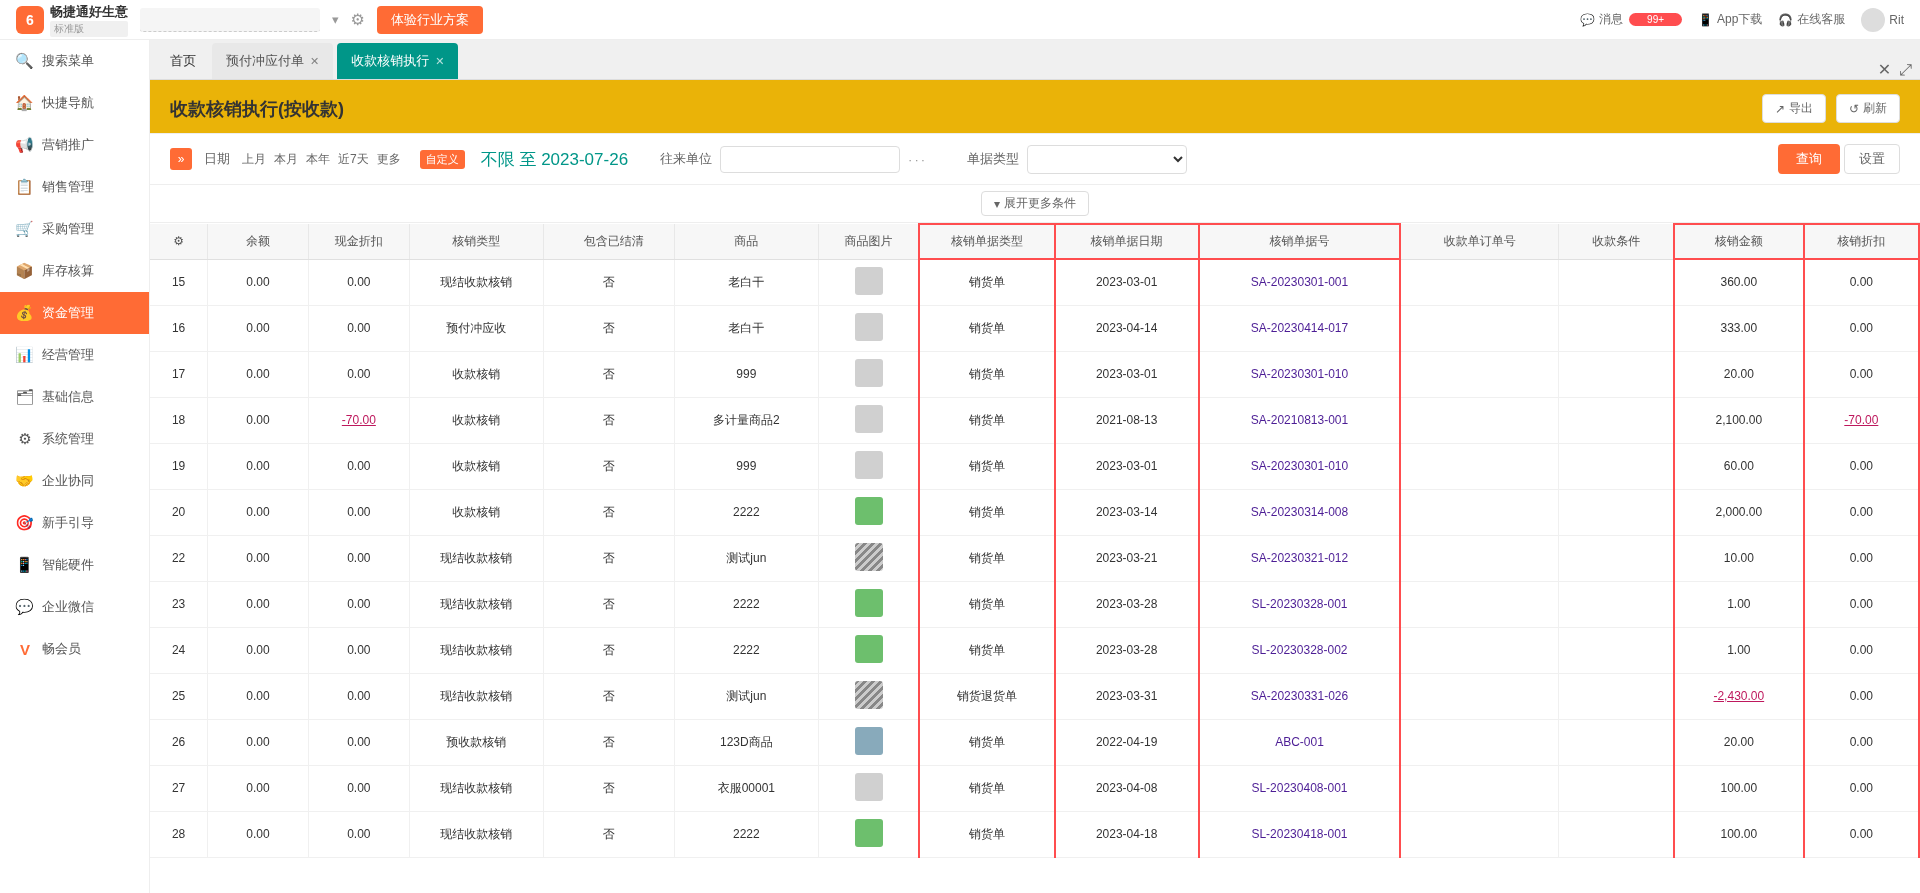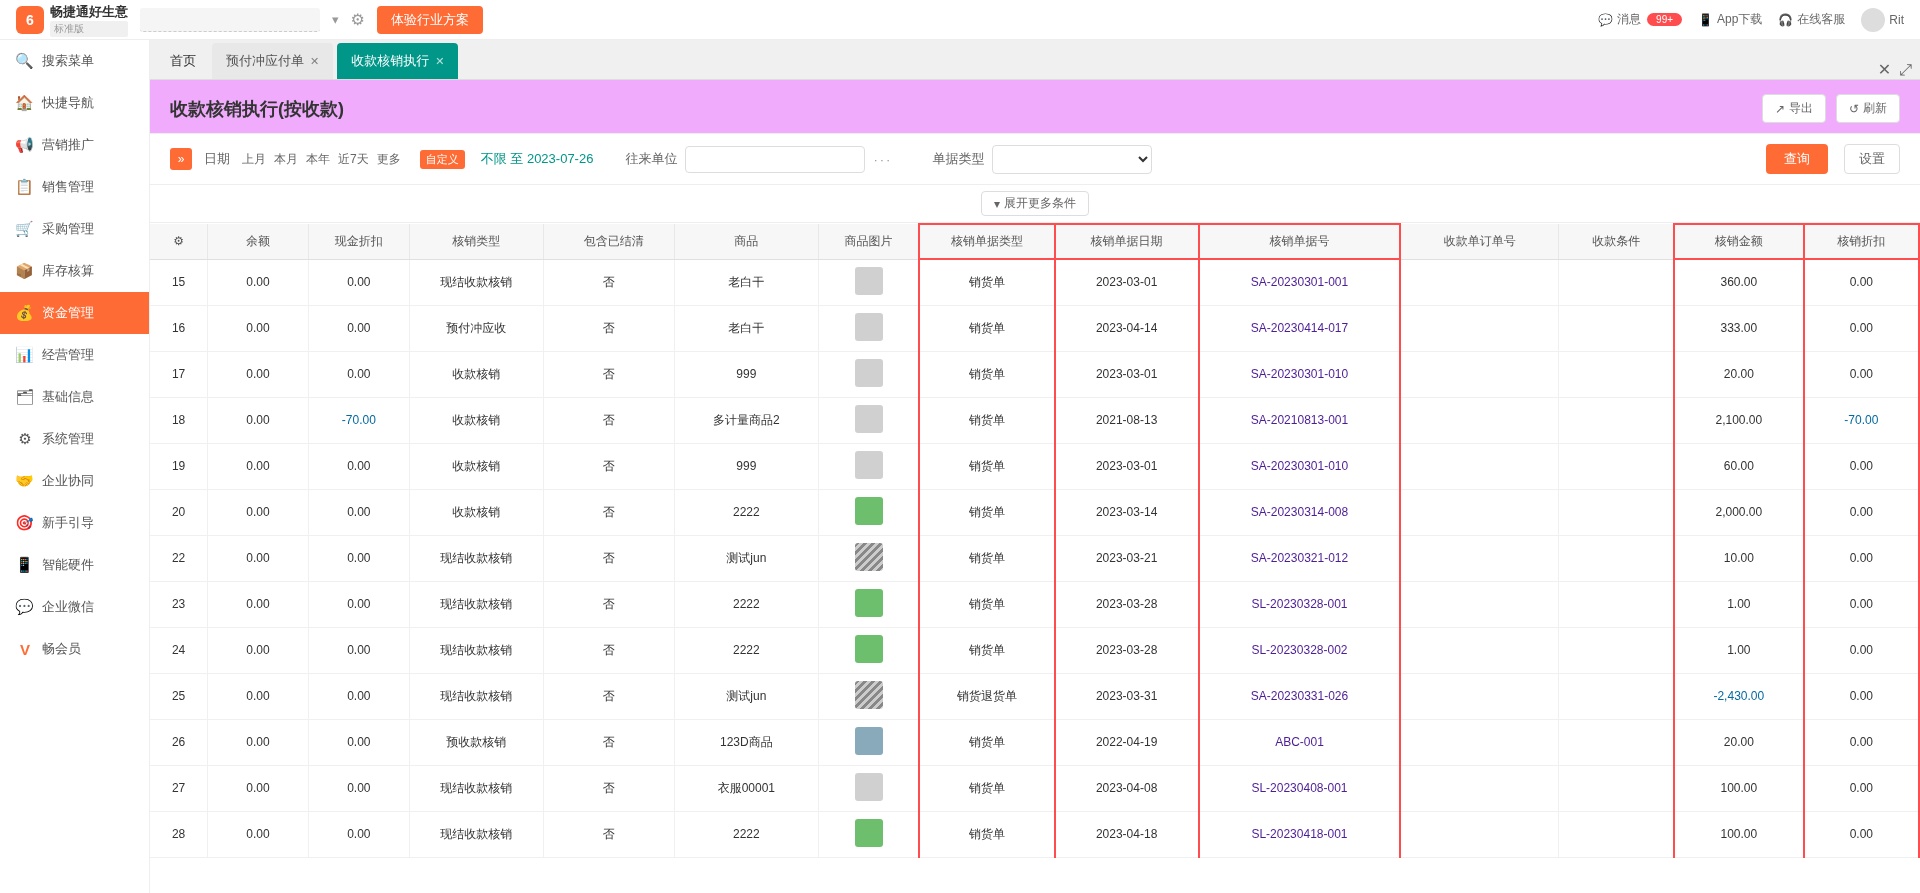--- a/index.html
+++ b/index.html
@@ -8,21 +8,21 @@
     
     .top-bar { height: 40px; background: #fff; display: flex; align-items: center; padding: 0 16px; border-bottom: 1px solid #eee; justify-content: space-between; }
     .top-bar-left { display: flex; align-items: center; gap: 12px; }
     .top-bar-brand { display: flex; align-items: center; gap: 6px; }
     .brand-icon { width: 28px; height: 28px; background: #ff6b35; border-radius: 6px; display: flex; align-items: center; justify-content: center; color: white; font-weight: bold; font-size: 14px; }
     .brand-name { font-weight: bold; color: #333; font-size: 13px; }
     .brand-edition { font-size: 10px; color: #999; background: #f0f0f0; padding: 1px 4px; border-radius: 2px; }
     .top-bar-address { color: #999; font-size: 12px; border-bottom: 1px dashed #ccc; }
     .top-bar-btn { background: #ff6b35; color: white; border: none; padding: 5px 14px; border-radius: 4px; cursor: pointer; font-size: 13px; }
     .top-bar-right { display: flex; align-items: center; gap: 16px; font-size: 12px; color: #666; }
-    .badge { background: #ff4d4f; color: white; border-radius: 10px; padding: 1px 9px; font-size: 10px; margin-left: 2px; }
+    .badge { background: #ff4d4f; color: white; border-radius: 10px; padding: 1px 18px; font-size: 10px; margin-left: 2px; }
     .top-right-item { display: flex; align-items: center; gap: 4px; cursor: pointer; }
     .avatar { width: 24px; height: 24px; border-radius: 50%; background: #ddd; }
 
     
     .main-layout { display: flex; height: calc(100vh - 40px); }
 
     
     .sidebar { width: 150px; background: #fff; border-right: 1px solid #eee; display: flex; flex-direction: column; overflow-y: auto; }
     .sidebar-item { display: flex; align-items: center; gap: 8px; padding: 12px 16px; cursor: pointer; color: #555; font-size: 13px; }
     .sidebar-item.active { background: #ff6b35; color: white; border-radius: 0; }
@@ -35,53 +35,53 @@
     .tab-bar { background: #f0f0f0; display: flex; align-items: flex-end; height: 40px; border-bottom: 1px solid #ddd; padding: 0 8px; }
     .tab-item { display: flex; align-items: center; gap: 6px; padding: 8px 14px; cursor: pointer; font-size: 13px; color: #555; background: #e0e0e0; border-radius: 4px 4px 0 0; margin-right: 4px; height: 36px; }
     .tab-item.active { background: #009688; color: white; }
     .tab-close { font-size: 11px; cursor: pointer; opacity: 0.7; }
     .tab-home { background: transparent; color: #333; font-size: 13px; padding: 8px 12px; height: 36px; }
     .tab-controls { margin-left: auto; display: flex; align-items: center; gap: 8px; color: #666; }
     .tab-controls span { cursor: pointer; font-size: 16px; }
 
     
     .page-content { flex: 1; overflow: hidden; display: flex; flex-direction: column; padding: 0; background: #f5f5f5; }
-    .page-header { background: #f0abfc; padding: 14px 20px 10px; border-bottom: 1px solid #eee; display: flex; align-items: center; justify-content: space-between; gap: 42px; }
+    .page-header { background: #eab308; padding: 14px 20px 10px; border-bottom: 1px solid #eee; display: flex; align-items: center; justify-content: space-between; gap: 42px; }
     .page-title { font-size: 18px; font-weight: bold; color: #333; }
     .page-header-actions { display: flex; gap: 10px; }
     .btn-export { background: white; border: 1px solid #ddd; padding: 5px 12px; border-radius: 4px; cursor: pointer; color: #666; font-size: 12px; display: flex; align-items: center; gap: 4px; }
     .btn-refresh { background: white; border: 1px solid #ddd; padding: 5px 12px; border-radius: 4px; cursor: pointer; color: #666; font-size: 12px; display: flex; align-items: center; gap: 4px; }
 
     
     .filter-bar { background: white; padding: 10px 20px; border-bottom: 1px solid #eee; }
     .filter-row { display: flex; align-items: center; gap: 12px; flex-wrap: wrap; }
     .filter-toggle-btn { background: #ff6b35; color: white; border: none; width: 22px; height: 22px; border-radius: 3px; cursor: pointer; font-size: 12px; display: flex; align-items: center; justify-content: center; }
     .filter-label { color: #666; font-size: 13px; }
     .filter-date-links { display: flex; gap: 8px; align-items: center; }
     .filter-date-link { color: #666; cursor: pointer; font-size: 12px; }
     .filter-date-link.custom { color: white; background: #ff6b35; padding: 2px 6px; border-radius: 3px; font-size: 11px; margin-left: 11px; }
-    .filter-date-range { color: #009688; font-size: 13px; }
+    .filter-date-range { color: #009688; font-size: 17px; }
     .filter-input-group { display: flex; align-items: center; gap: 8px; }
     .filter-input { border: 1px solid #ddd; padding: 5px 10px; border-radius: 4px; font-size: 13px; width: 180px; color: #333; }
     .filter-dots { color: #999; letter-spacing: 2px; }
     .filter-select { border: 1px solid #ddd; padding: 5px 10px; border-radius: 4px; font-size: 13px; min-width: 160px; color: #333; background: white; }
     .btn-query { background: #ff6b35; color: white; border: none; padding: 6px 18px; border-radius: 4px; cursor: pointer; font-size: 13px; }
     .btn-settings { background: white; border: 1px solid #ddd; padding: 5px 14px; border-radius: 4px; cursor: pointer; color: #666; font-size: 13px; }
     .expand-bar { background: white; padding: 6px 20px; border-bottom: 1px solid #eee; display: flex; justify-content: center; }
     .expand-btn { color: #666; font-size: 12px; cursor: pointer; display: flex; align-items: center; gap: 4px; border: 1px solid #ddd; padding: 3px 12px; border-radius: 4px; background: white; }
 
     
     .table-container { flex: 1; overflow: auto; background: white; margin: 0; position: relative; }
     table { width: 100%; border-collapse: collapse; font-size: 12px; }
     thead th { background: #f7f7f7; padding: 8px 10px; border-bottom: 1px solid #e0e0e0; border-right: 1px solid #e8e8e8; text-align: center; font-weight: 500; color: #555; white-space: nowrap; position: sticky; top: 0; z-index: 2; }
     tbody td { padding: 7px 10px; border-bottom: 1px solid #f0f0f0; border-right: 1px solid #f0f0f0; text-align: center; color: #333; white-space: nowrap; }
     tbody tr.highlighted { background: #fff5e6; }
     tbody tr.highlighted td { background: #fff5e6; }
     .link-text { color: #4c1d95; cursor: pointer; text-decoration: none; }
-    .text-red { color: #0369a1; }
+    .text-red { color: #be185d; text-decoration: underline; }
     .text-orange-bold { color: #ff6b35; font-weight: bold; }
     .col-num { width: 40px; }
     .col-balance { width: 70px; }
     .col-discount { width: 70px; }
     .col-type { width: 90px; }
     .col-included { width: 70px; padding-left: 20px; }
     .col-product { width: 100px; }
     .col-product-img { width: 70px; }
     .col-bill-type { width: 90px; border: 2px solid red !important; }
     .col-bill-date { width: 100px; border: 2px solid red !important; }
@@ -258,21 +258,21 @@
             <span class="filter-label">往来单位</span>
             <input class="filter-input" type="text" style="">
             <span class="filter-dots">···</span>
           </div>
           <div class="filter-input-group" style="margin-left:28px;">
             <span class="filter-label">单据类型</span>
             <select class="filter-select">
               <option></option>
             </select>
           </div>
-          <div style="margin-left:auto; display:flex; gap:16px;">
+          <div style="margin-left:auto; display:flex; gap:4px;">
             <button class="btn-query">查询</button>
             <button class="btn-settings">设置</button>
           </div>
         </div>
       </div>
 
       <div class="expand-bar">
         <button class="expand-btn">
           <span>▾</span>
           <span>展开更多条件</span>

